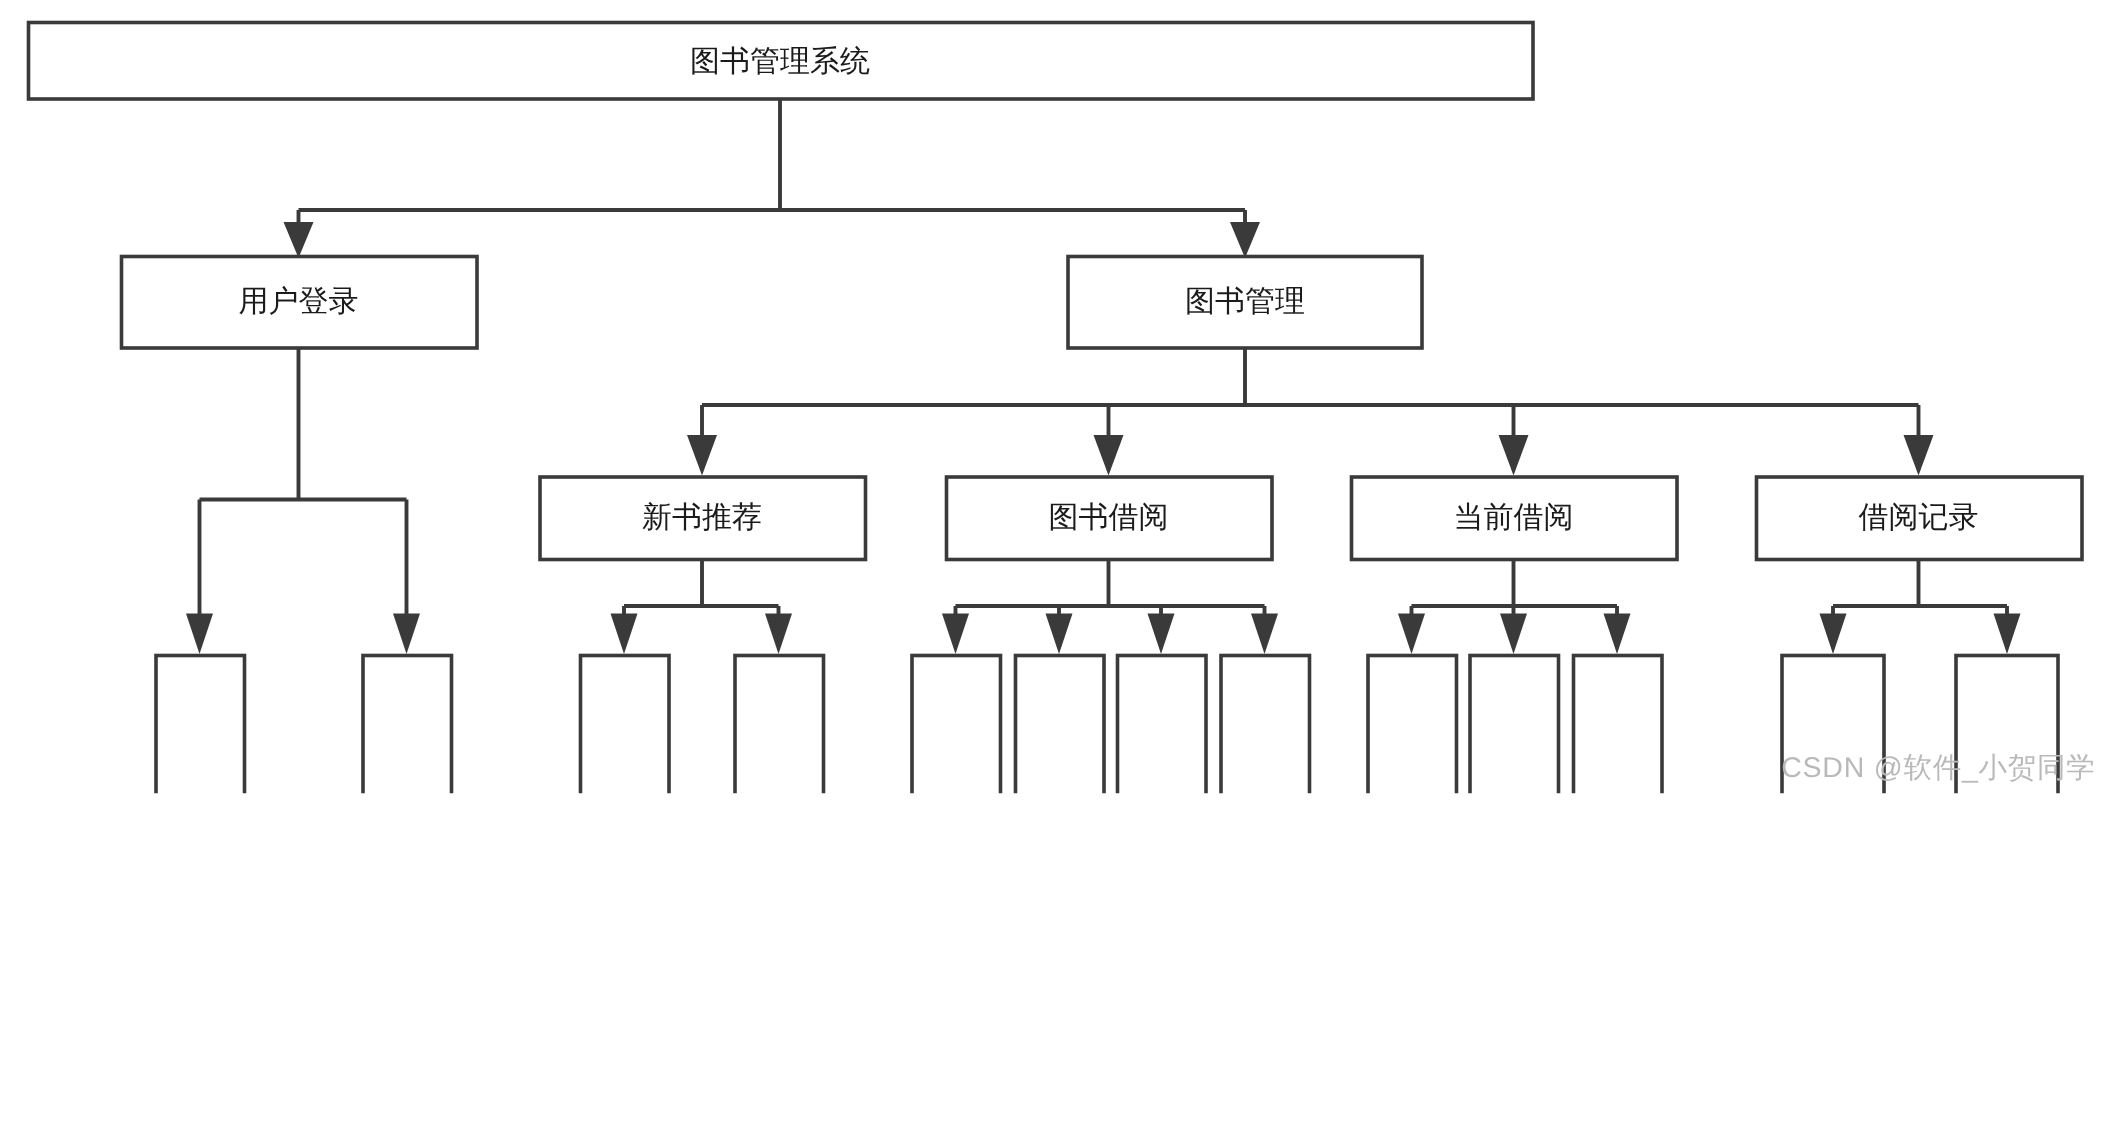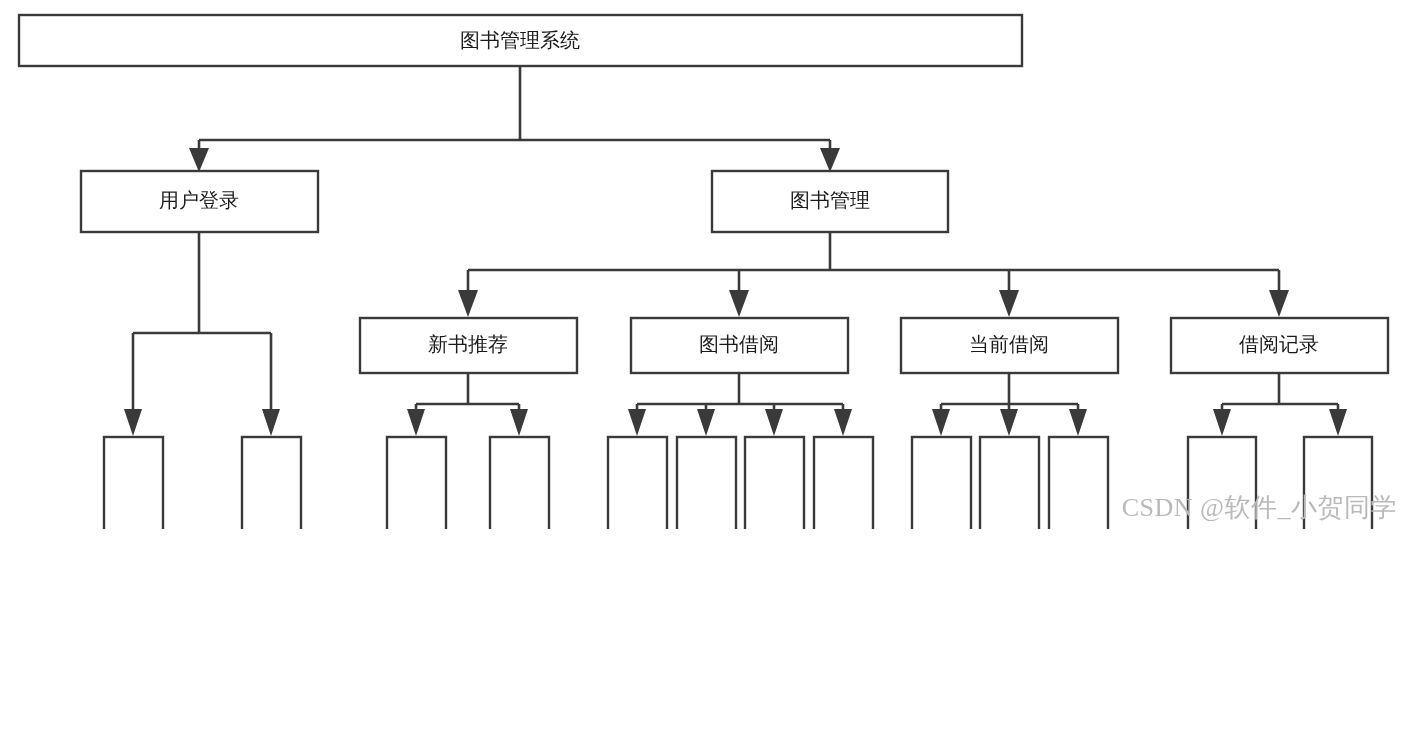--- a/index.html
+++ b/index.html
@@ -59,22 +59,22 @@
     letter-spacing: 1px;
     display: flex;
     align-items: flex-start;
     justify-content: center;
     pointer-events: none;
   }
   .watermark {
     position: absolute;
     right: 8px;
     bottom: 4px;
-    font-family: Liberation Serif, serif;
-    font-size: 26px;
+    font-family: Liberation Sans, sans-serif;
+    font-size: 19px;
     color: #b9b9b9;
     letter-spacing: 0.5px;
     white-space: nowrap;
   }
 </style>
 </head>
 <body>
 
 <div id="page">
 

